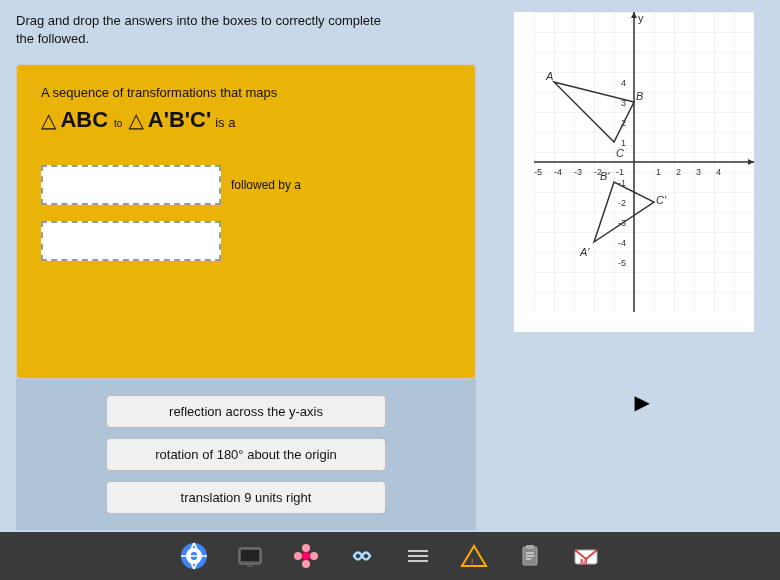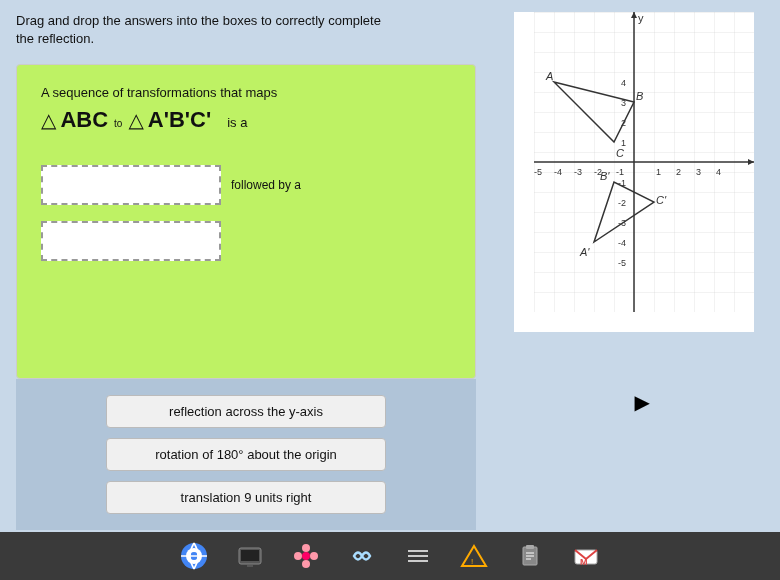--- a/index.html
+++ b/index.html
@@ -28,21 +28,21 @@
     }
 
     .instruction {
       font-size: 13px;
       line-height: 1.4;
       margin-bottom: 16px;
       color: #111;
     }
 
     .white-box {
-      background: #bef264;
+      background: #eab308;
       border: 1px solid #ccc;
       border-radius: 4px;
       padding: 20px 24px 12px 24px;
       flex: 1;
     }
 
     .sequence-label {
       font-size: 13px;
       margin-bottom: 6px;
       color: #111;
@@ -66,21 +66,21 @@
     .math-statement .to {
       font-size: 10px;
       font-weight: normal;
       font-style: normal;
       margin: 12px 2px;
     }
 
     .math-statement .is-a {
       font-size: 13px;
       font-weight: normal;
-      margin-left: 12px;
+      margin-left: 0;
     }
 
     .drop-box-row {
       display: flex;
       align-items: center;
       gap: 10px;
       margin-bottom: 16px;
     }
 
     .drop-box {
@@ -185,21 +185,21 @@
     }
   </style>
 </head>
 <body>
 
 <div class="main-content">
 
   <div class="left-panel">
     <div class="instruction">
       <span>Drag and drop the answers into the boxes to correctly complete</span><br>
-      <span>the reflection.</span>
+      <span>the followed.</span>
     </div>
 
     <div class="white-box">
       <div class="sequence-label">A sequence of transformations that maps</div>
 
       <div class="math-statement">
         <span class="triangle">△</span>
         <span>ABC</span>
         <span class="to">to</span>
         <span class="triangle">△</span>

